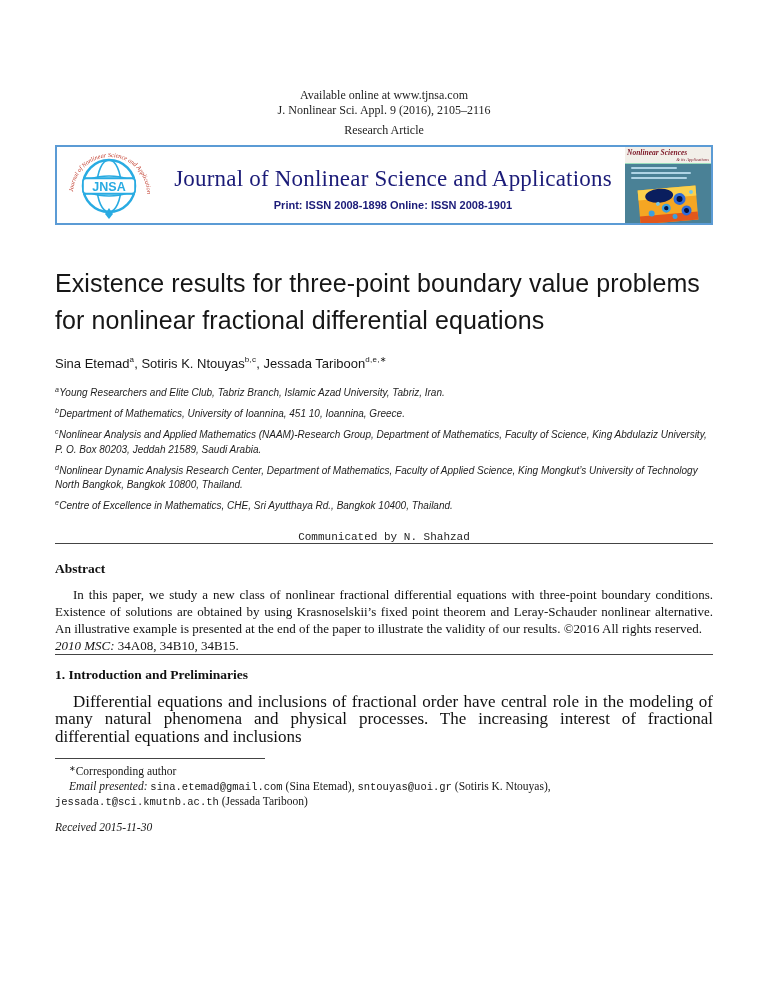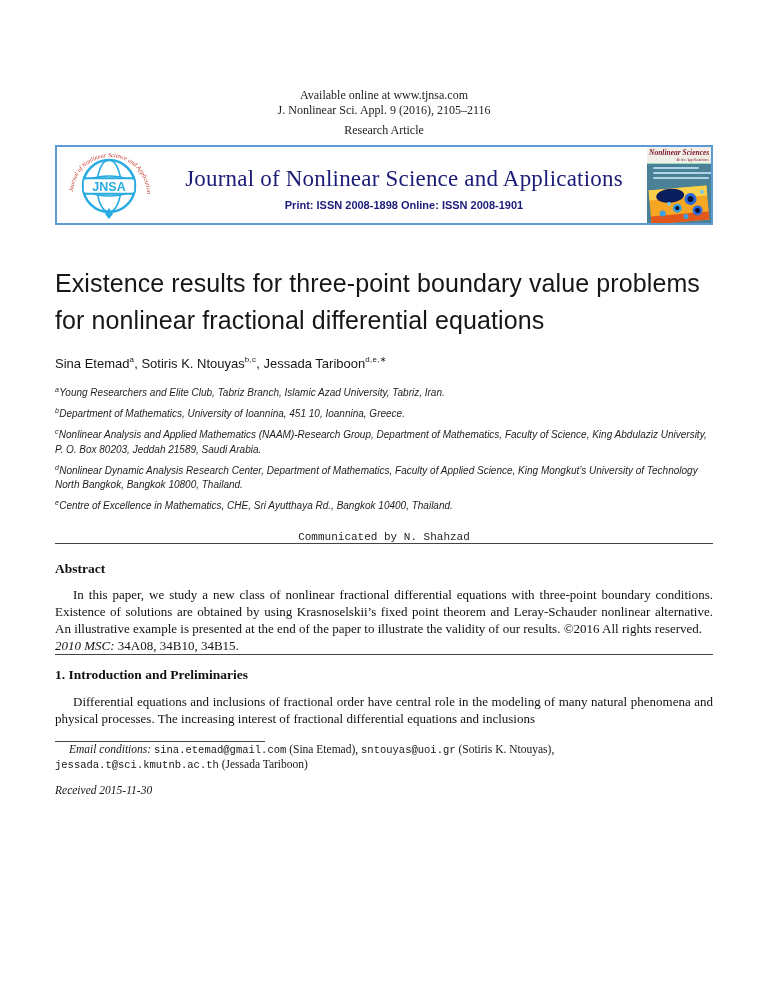--- a/index.html
+++ b/index.html
@@ -22,21 +22,21 @@
   .logo-wrap{width:104px;display:flex;align-items:center;justify-content:center;}
   .banner-center{flex:1;display:flex;flex-direction:column;align-items:center;justify-content:center;}
   .journal-title{
     font-family:"Liberation Serif", serif;font-size:23px;color:#1b1b78;
     white-space:nowrap;letter-spacing:.2px;margin-top:6px;
   }
   .issn{
     font-family:"Liberation Sans", sans-serif;font-size:11px;font-weight:bold;
     color:#1b1b78;margin-top:7px;
   }
-  .cover-thumb{width:64px;background:#4a8196;display:flex;flex-direction:column;overflow:hidden;}
+  .cover-thumb{width:86px;background:#4a8196;display:flex;flex-direction:column;overflow:hidden;}
   .cover-head{background:#f2efe9;padding:2px 2px 1px 2px;border-bottom:1px solid #9db;}
   .cover-title{
     font-family:"Liberation Serif", serif;font-style:italic;font-weight:bold;
     font-size:7.5px;color:#7b1525;line-height:8px;display:block;white-space:nowrap;
   }
   .cover-subtitle{
     font-family:"Liberation Serif", serif;font-style:italic;font-size:4.5px;
     color:#7b1525;display:block;text-align:right;line-height:5px;
   }
   .cover-bars{padding:3px 6px 1px 6px;}
@@ -73,21 +73,21 @@
   .abstract-text{
     font-size:13px;line-height:17px;text-align:justify;margin:9px 0 0 0;text-indent:18px;color:#111;
   }
   .kw{font-size:13px;line-height:17px;margin:10px 0 0 0;text-align:justify;color:#111;}
   .kw .lab{font-style:italic;}
   .msc{font-size:13px;line-height:17px;margin:0;color:#111;}
   .msc .lab{font-style:italic;}
 
   .section-heading{margin-top:12px;}
   .body-text{
-    font-size:13px;line-height:17.5px;text-align:justify;margin:10px 0 0 0;text-indent:18px;color:#111;
+    font-size:17px;line-height:17.5px;text-align:justify;margin:10px 0 0 0;text-indent:18px;color:#111;
   }
 
   
   .footnote{margin-top:13px;}
   .fn-rule{width:210px;border-top:1px solid #444;height:0;}
   .fn-line{font-size:11.5px;line-height:14.5px;margin:0;color:#161616;}
   .fn-corresponding{text-indent:14px;margin-top:3px;}
   .fn-emails{text-indent:14px;}
   .fn-emails .lab{font-style:italic;}
   .mono{font-family:"Liberation Mono","DejaVu Sans Mono",monospace;font-size:10.5px;}
@@ -186,17 +186,18 @@
   <p class="abstract-text">In this paper, we study a new class of nonlinear fractional differential equations with three-point boundary conditions. Existence of solutions are obtained by using Krasnoselskii’s fixed point theorem and Leray-Schauder nonlinear alternative. An illustrative example is presented at the end of the paper to illustrate the validity of our results. ©2016 All rights reserved.</p>
   <p class="msc"><span class="lab">2010 MSC:</span> <span>34A08, 34B10, 34B15.</span></p>
 
   <hr class="rule rule-2">
 
   <h2 class="section-heading">1. Introduction and Preliminaries</h2>
   <p class="body-text">Differential equations and inclusions of fractional order have central role in the modeling of many natural phenomena and physical processes. The increasing interest of fractional differential equations and inclusions</p>
 
   <div class="footnote">
     <div class="fn-rule"></div>
-    <p class="fn-line fn-emails"><span class="lab">Email conditions:</span> <span class="mono">sina.etemad@gmail.com</span><span> (Sina Etemad), </span><span class="mono">sntouyas@uoi.gr</span><span> (Sotiris K. Ntouyas),</span> <span class="mono">jessada.t@sci.kmutnb.ac.th</span><span> (Jessada Tariboon)</span></p>
+    <p class="fn-line fn-corresponding"><sup class="fn-sup">∗</sup><span>Corresponding author</span></p>
+    <p class="fn-line fn-emails"><span class="lab">Email presented:</span> <span class="mono">sina.etemad@gmail.com</span><span> (Sina Etemad), </span><span class="mono">sntouyas@uoi.gr</span><span> (Sotiris K. Ntouyas),</span> <span class="mono">jessada.t@sci.kmutnb.ac.th</span><span> (Jessada Tariboon)</span></p>
     <p class="received">Received 2015-11-30</p>
   </div>
 
 </div>
 
 </body></html>

